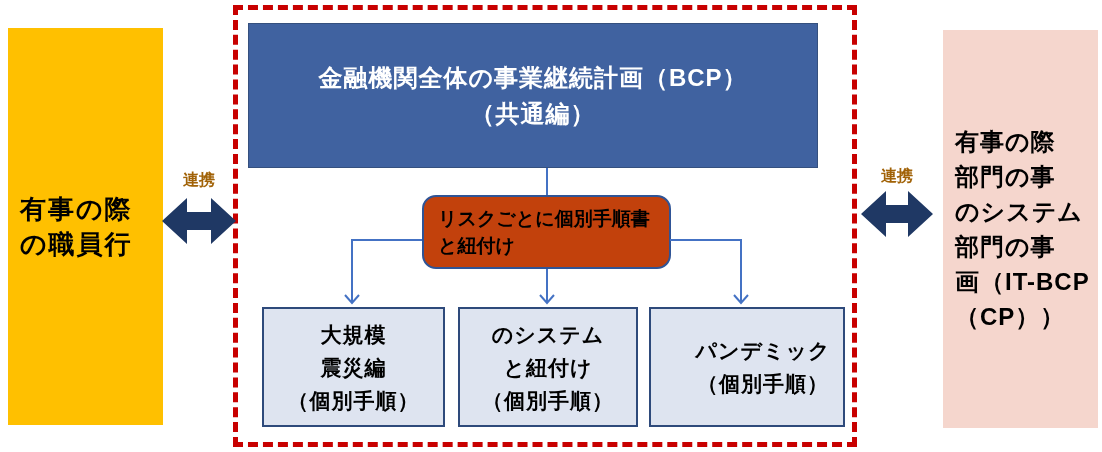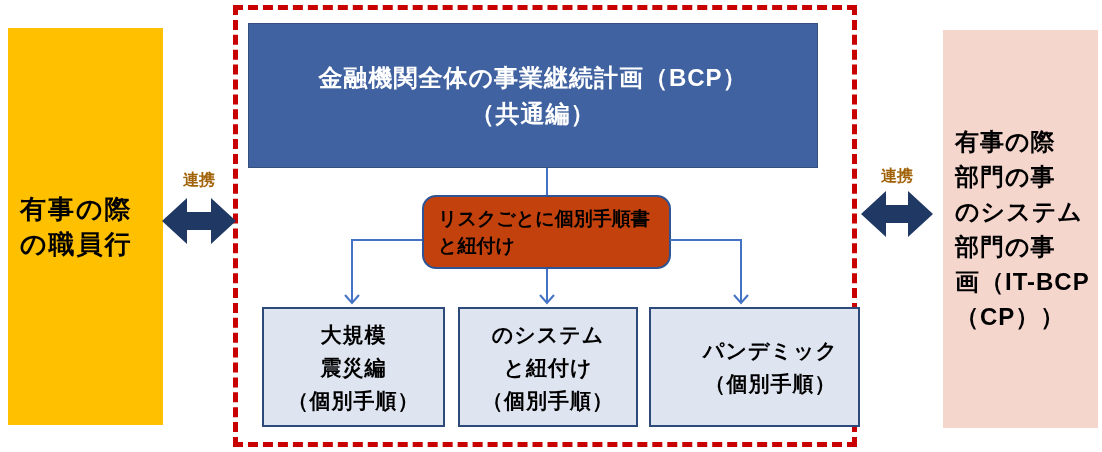--- a/index.html
+++ b/index.html
@@ -24,21 +24,21 @@
   .rounded-box{left:422px;top:195px;width:249px;height:74px;background:#c2410c;border:2px solid #2F5496;
     border-radius:14px;display:flex;flex-direction:column;justify-content:center;padding-left:14px;}
   .rounded-box .ln{font-size:19px;font-weight:bold;color:#000;line-height:27px;}
 
   
   .sub-box{top:307px;height:120px;background:#DEE4F0;border:2px solid #2E4A7B;
     display:flex;flex-direction:column;justify-content:center;align-items:center;text-align:center;}
   .sub-box .ln{font-size:21px;font-weight:bold;color:#000;line-height:33px;letter-spacing:1px;}
   .sub-box.b1{left:262px;width:183px;}
   .sub-box.b2{left:458px;width:180px;}
-  .sub-box.b3{left:649px;width:211px;padding-left:32px;}
+  .sub-box.b3{left:649px;width:196px;padding-left:32px;}
 
   
   .pink-box{left:943px;top:30px;width:155px;height:398px;background:#F5D6CD;
     display:flex;flex-direction:column;justify-content:center;padding-left:12px;}
   .pink-box .ln{font-size:24px;font-weight:bold;color:#000;line-height:35px;letter-spacing:1px;}
 
   
   .link-label{font-size:16px;font-weight:bold;color:#a16207;text-align:center;}
   .link-label.left{left:160px;top:170px;width:78px;}
   .link-label.right{left:858px;top:166px;width:78px;}

